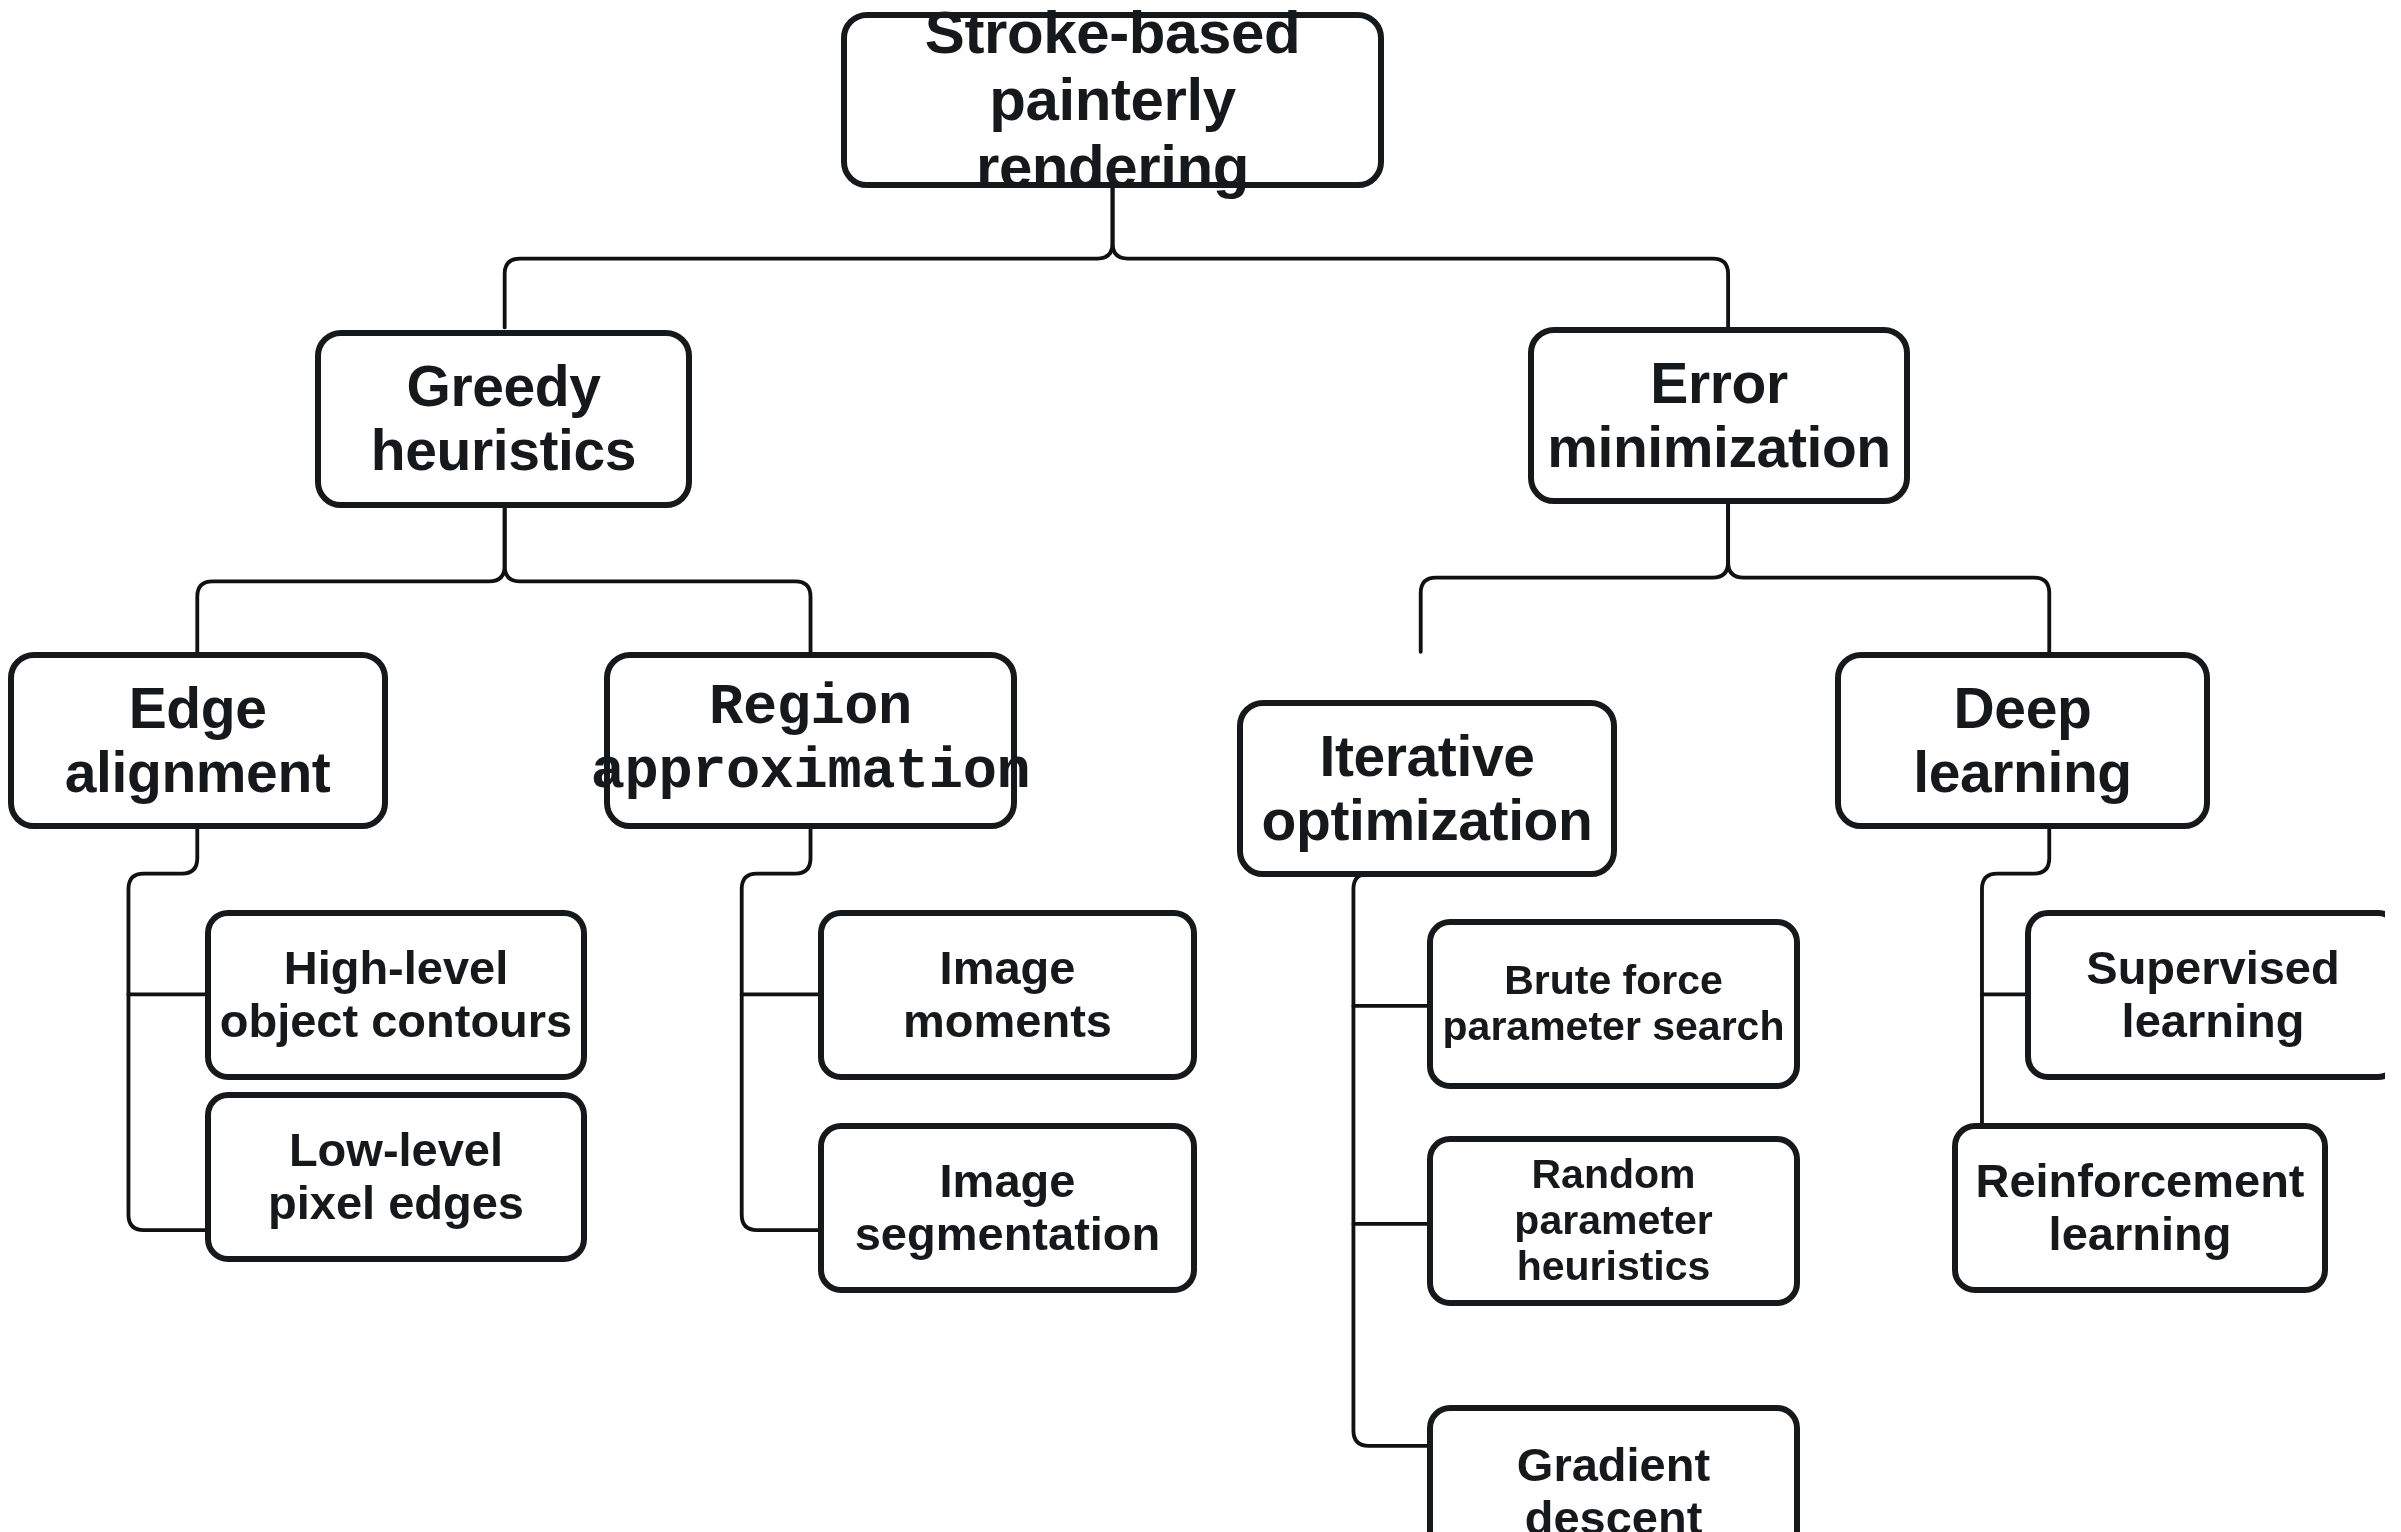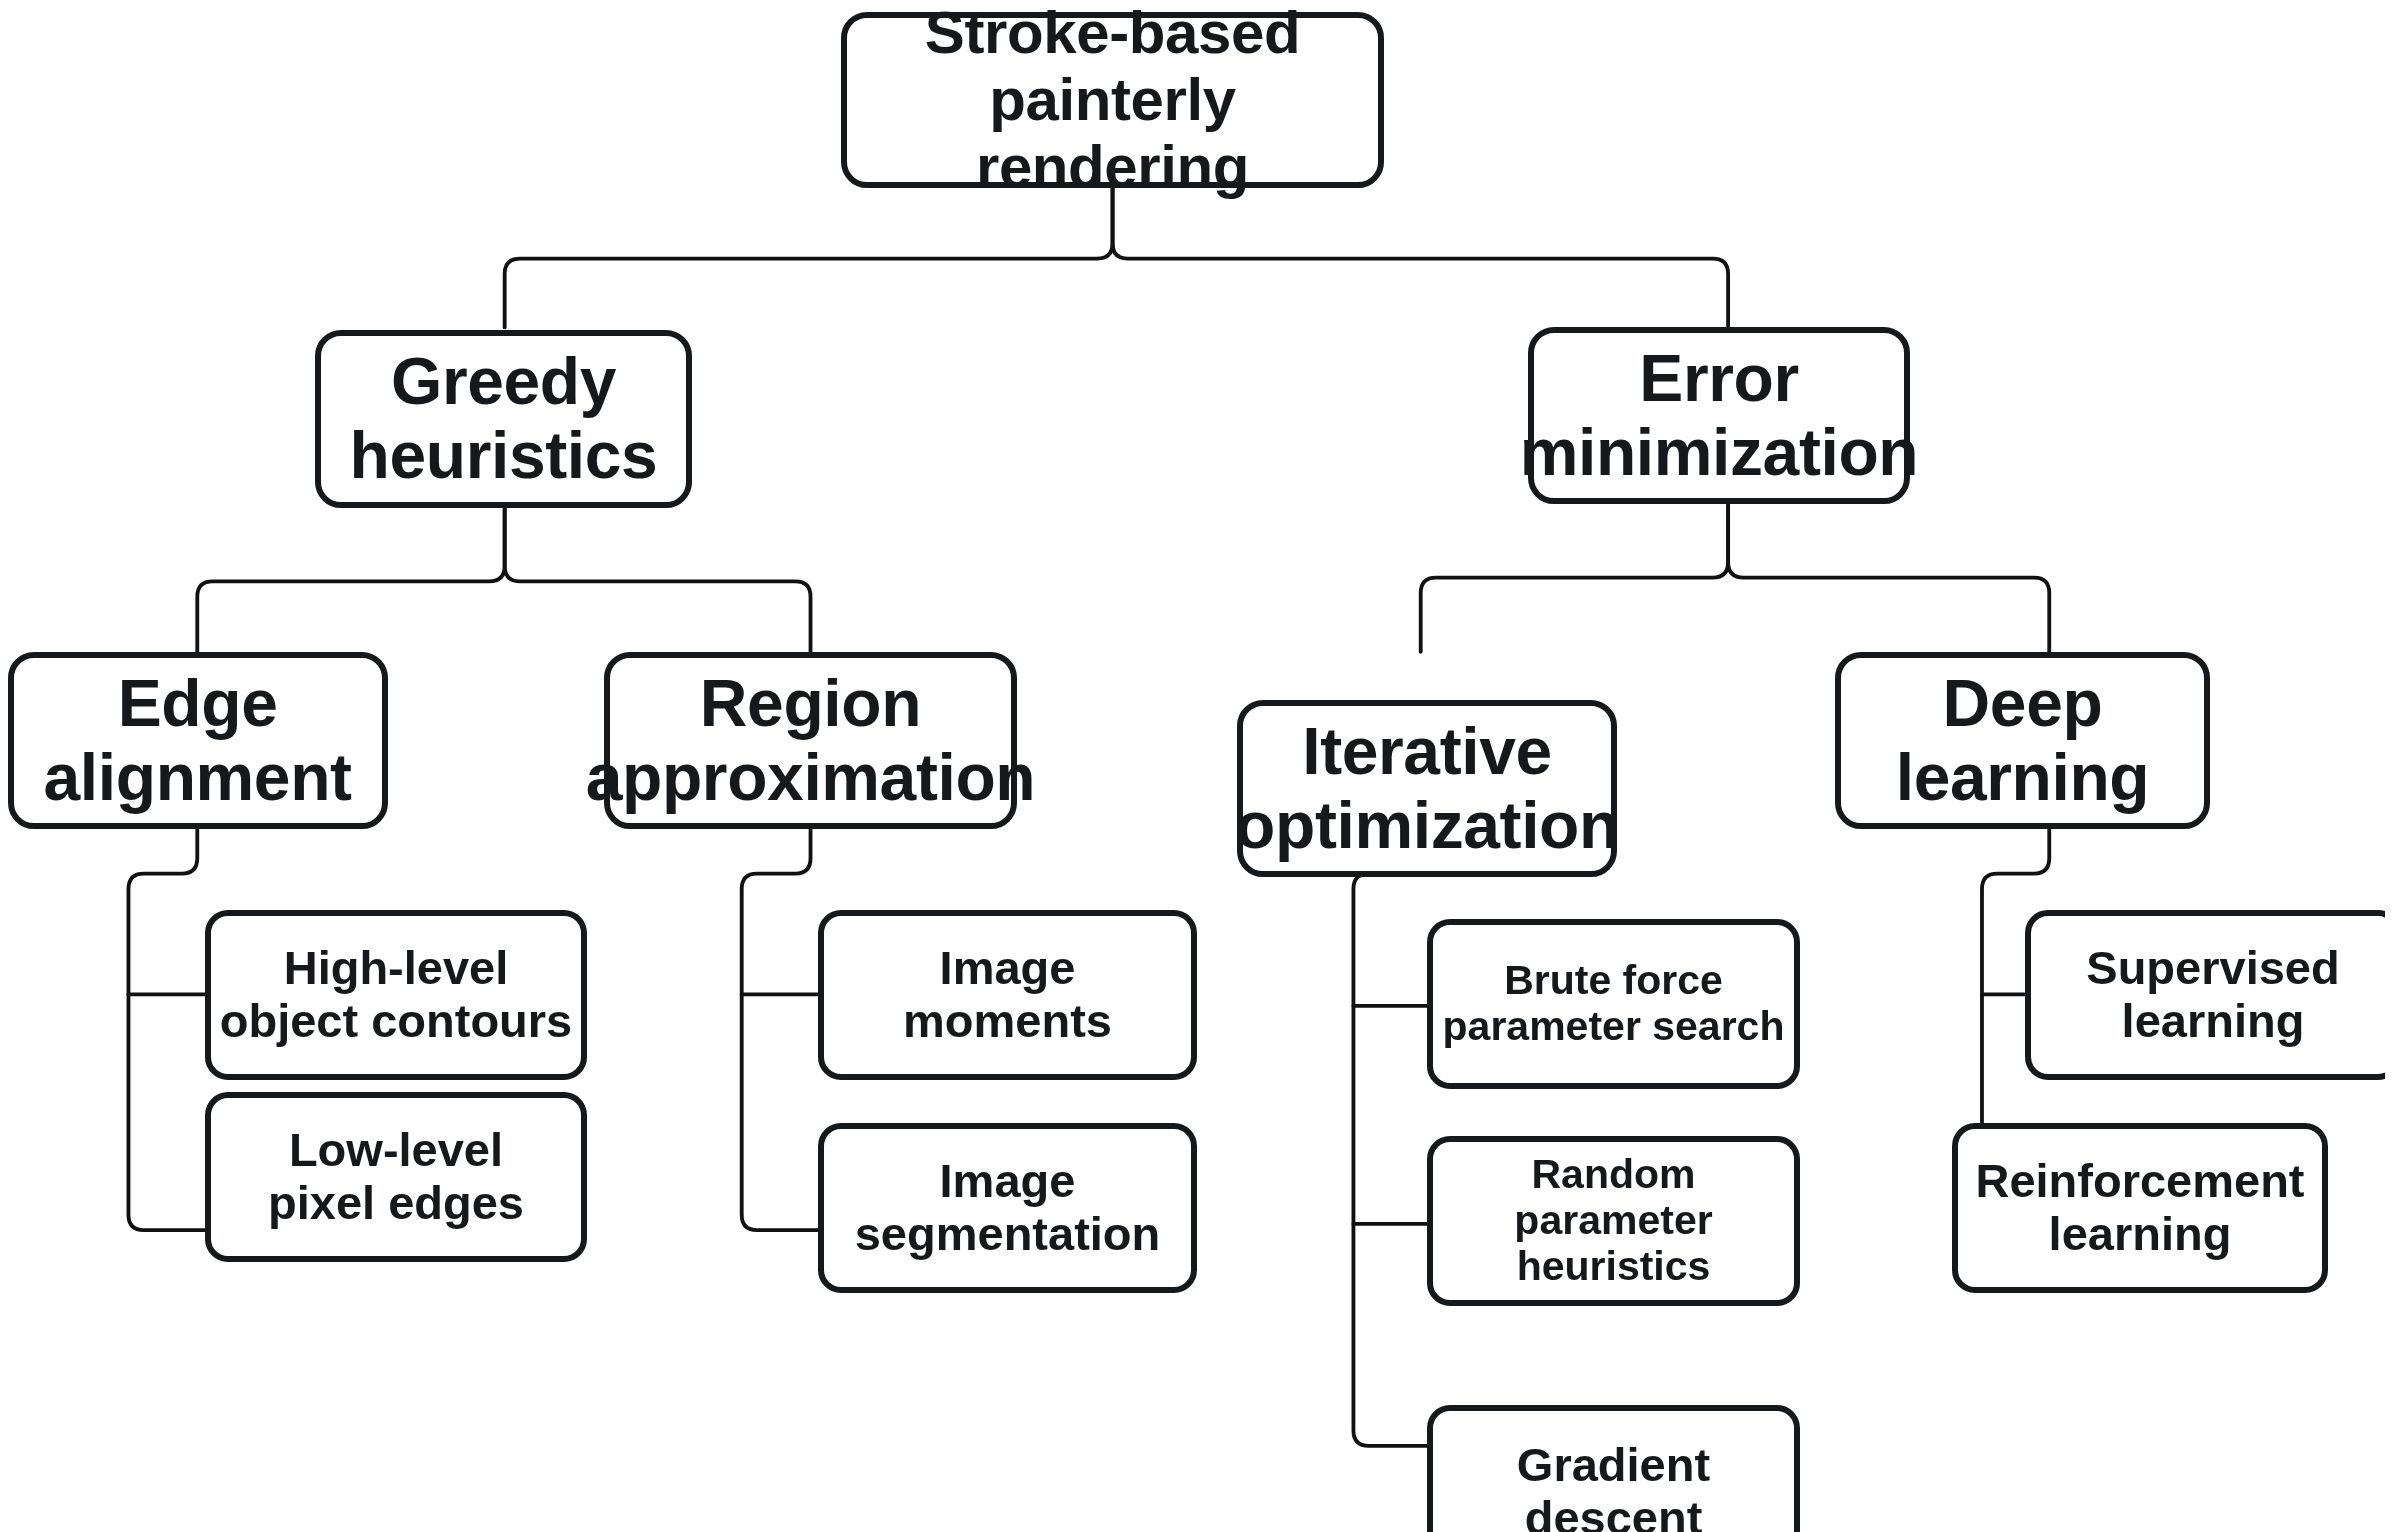--- a/index.html
+++ b/index.html
@@ -39,21 +39,21 @@
     align-items: center;
     justify-content: center;
     text-align: center;
     color: #16191c;
     line-height: 1.12;
     padding: 3.1px 7.6px;
     z-index: 5;
   }
   .node.strong {
     font-weight: 700;
-    font-size: 66px;
+    font-size: 57px;
     letter-spacing: -0.4px;
   }
   .node.leaf {
     border-width: 6.1px;
     border-radius: 23px;
     font-weight: 700;
     font-size: 47px;
   }
   .node.leaf.small {
     font-size: 41px;
@@ -106,21 +106,21 @@
   <div class="node strong" style="left:1528px; top:327px; width:382px; height:177px;">
     <span class="node-label">Error
 minimization</span>
   </div>
 
   <div class="node strong" style="left:7.6px; top:652px; width:380px; height:177px;">
     <span class="node-label">Edge
 alignment</span>
   </div>
 
-  <div class="node strong" style="left:604px; top:652px; width:413px; height:177px;">
+  <div class="node strong" style="left:604px; top:652px; width:413px; height:177px;font-family:Liberation Mono, monospace;">
     <span class="node-label">Region
 approximation</span>
   </div>
 
   <div class="node strong" style="left:1237px; top:652px; width:380px; height:177px;margin-top:48px;">
     <span class="node-label">Iterative
 optimization</span>
   </div>
 
   <div class="node strong" style="left:1835px; top:652px; width:375px; height:177px;">

